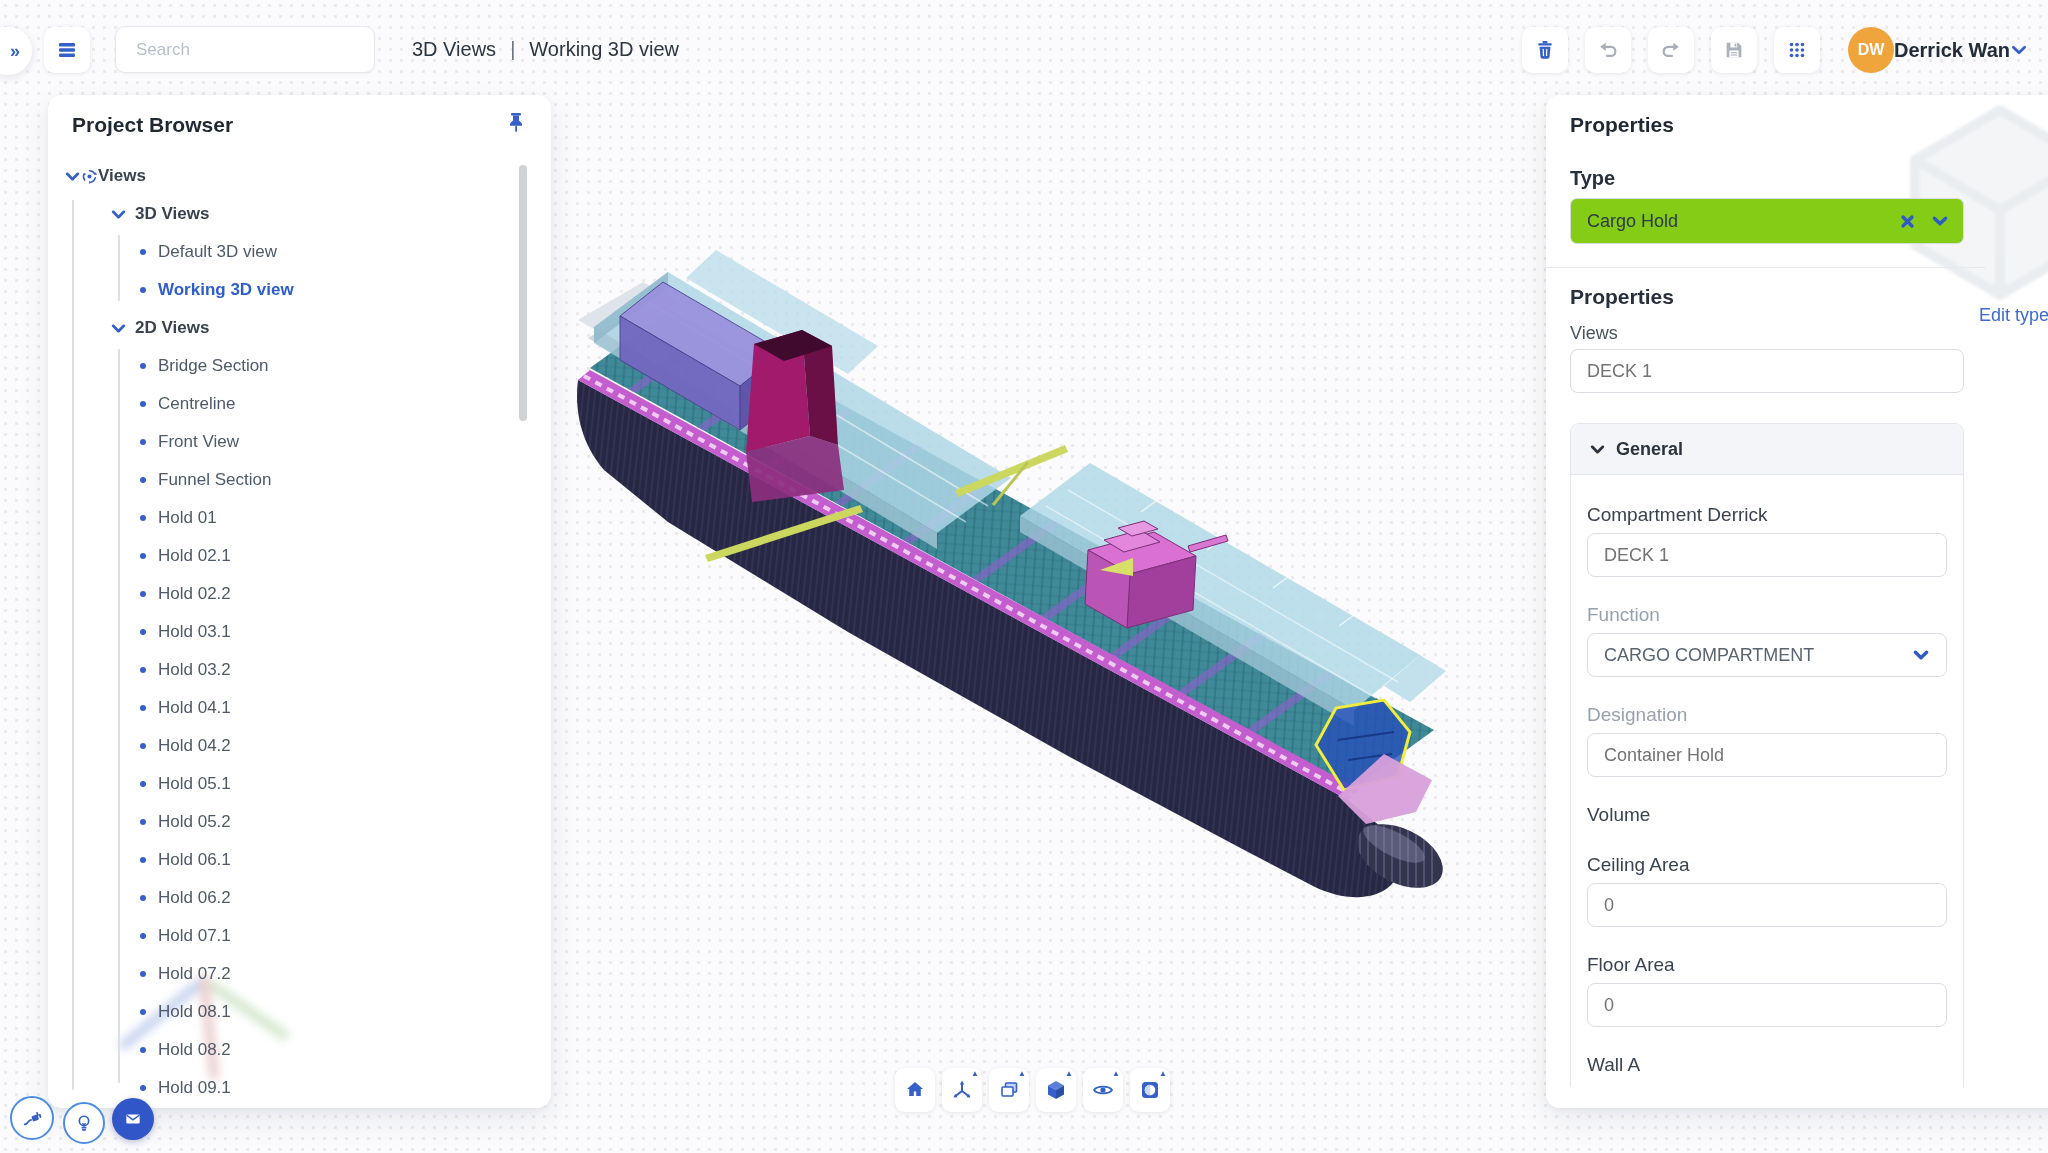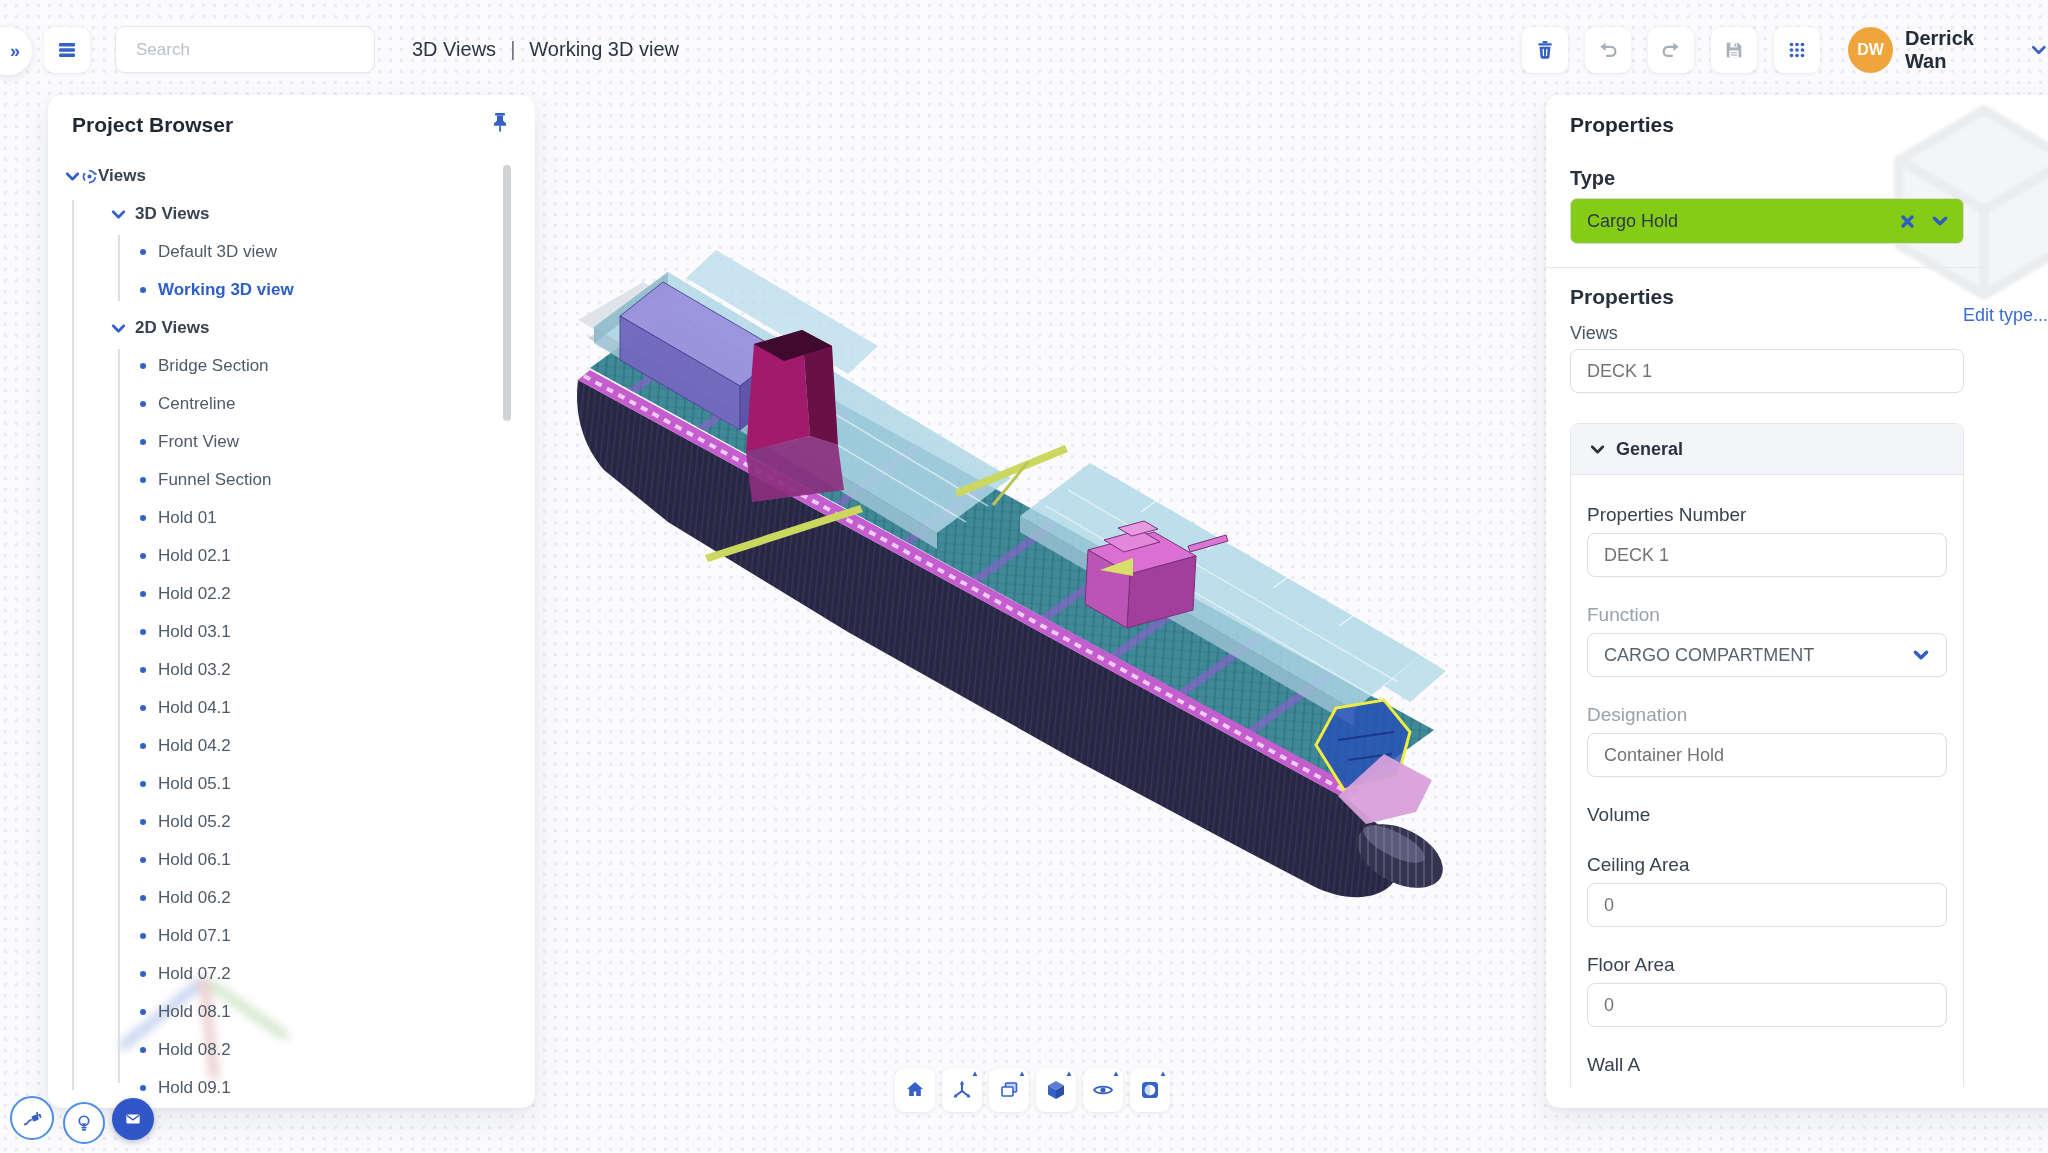--- a/index.html
+++ b/index.html
@@ -30,28 +30,29 @@
     border:1px solid #e4e7ec;border-radius:10px;box-shadow:0 1px 3px rgba(30,40,70,.05);
     display:flex;align-items:center;padding:0 14px 0 18px;box-sizing:border-box;
   }
   .search-box input{
     border:none;outline:none;flex:1;font-size:17px;color:#45505e;background:transparent;
     font-family:"Liberation Sans",sans-serif;
   }
   .search-box input::placeholder{color:#b9bfc9;}
   .breadcrumb{position:absolute;left:412px;top:38px;font-size:20px;color:#2c3542;display:flex;gap:14px;}
   .breadcrumb .sep{color:#6a7380;}
-  .user-chip{position:absolute;left:1848px;top:27px;display:flex;align-items:center;gap:12px;}
+  .user-chip{position:absolute;left:1848px;top:27px;display:flex;align-items:center;}
   .avatar{width:46px;height:46px;border-radius:50%;background:#f0a43c;color:#fff;font-weight:700;
     font-size:16px;display:flex;align-items:center;justify-content:center;}
   .user-name{font-size:20px;font-weight:700;color:#232d3a;}
   
   .panel{
     position:absolute;background:#fff;border-radius:14px;
     box-shadow:0 2px 6px rgba(25,35,60,.06),0 12px 32px rgba(25,35,60,.08);
+    padding-left:16px;
   }
   #project-browser{left:48px;top:95px;width:487px;height:1013px;overflow:hidden;}
   #properties{left:1546px;top:95px;width:568px;height:1013px;overflow:hidden;}
   .pb-title{position:absolute;left:24px;top:18px;font-size:21px;font-weight:700;color:#1f2833;z-index:2;}
   .pin{position:absolute;right:24px;top:16px;z-index:2;cursor:pointer;}
   .scroll-thumb{position:absolute;width:8px;border-radius:4px;background:#d1d2d6;z-index:3;}
   
   .tree{position:absolute;left:0;top:62px;right:0;z-index:1;}
   .tree-row{height:38px;display:flex;align-items:center;font-size:17px;cursor:pointer;}
   .tree-row.root{padding-left:16px;color:#39434f;font-weight:600;}
@@ -558,21 +559,21 @@
 
     <div class="general-box">
       <div class="general-head">
         <svg class="chev" width="16" height="16" viewBox="0 0 16 16">
           <path d="M3 5.5 L8 10.5 L13 5.5" fill="none" stroke="#2b333f" stroke-width="2.6" stroke-linecap="round" stroke-linejoin="round"></path>
         </svg>
         <span>General</span>
       </div>
       <div class="general-fields" id="general-fields">
           <div class="field">
-            <div class="f-label">Properties Number</div>
+            <div class="f-label">Compartment Derrick</div>
             <div class="f-input">DECK 1</div>
           </div>
           <div class="field">
             <div class="f-label muted">Function</div>
             <div class="f-input f-select">
               <span>CARGO COMPARTMENT</span>
               <svg width="18" height="18" viewBox="0 0 16 16">
                 <path d="M3 5.5 L8 10.5 L13 5.5" fill="none" stroke="#2e5bc6" stroke-width="3" stroke-linecap="round" stroke-linejoin="round"></path>
               </svg>
             </div>

